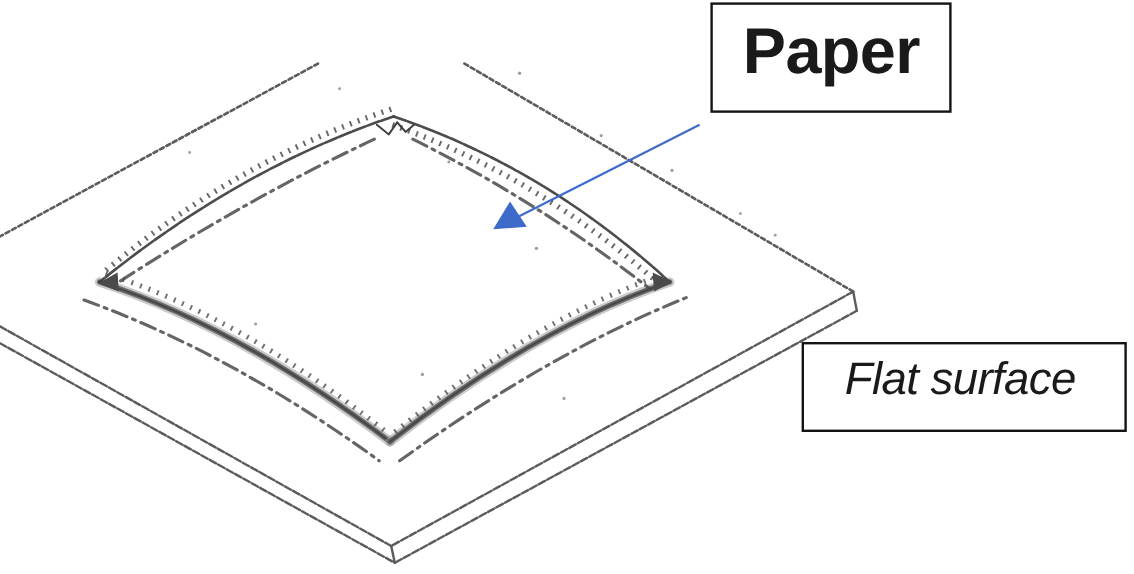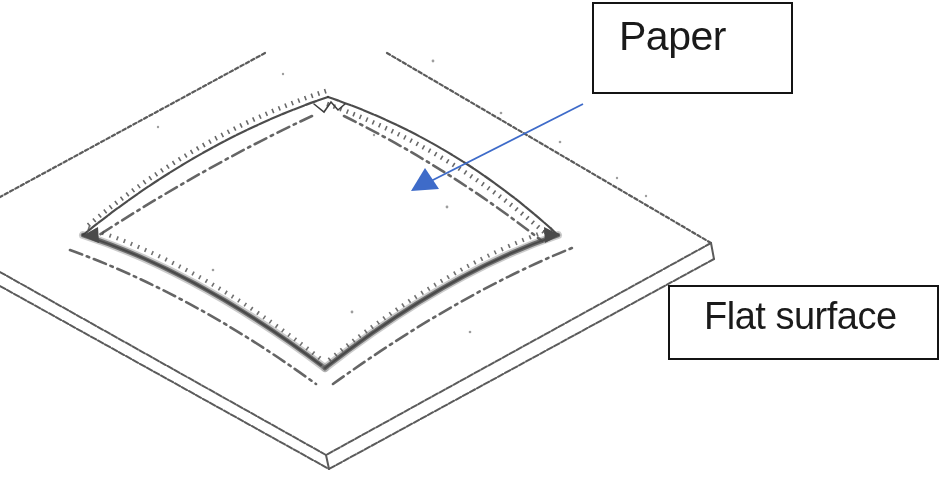--- a/index.html
+++ b/index.html
@@ -7,22 +7,22 @@
     position:relative;width:945px;height:478px;background:#ffffff;overflow:hidden;
     font-family:"Liberation Sans", sans-serif;
   }
   #sketch-svg{position:absolute;left:0;top:0;}
   .label-box{
     position:absolute;box-sizing:border-box;background:#ffffff;
     border:2.4px solid #141414;color:#1a1a1a;letter-spacing:-0.5px;
     line-height:1.05;white-space:nowrap;
   }
   .label-box .label-text{display:inline-block;}
-  #paper-box{left:592px;top:2px;width:201px;height:92px;padding:11px 0 0 25px;font-size:41px;}
-  #flat-box{left:668px;top:285px;width:271px;height:75px;padding:10px 0 0 34px;font-size:38px;}
+  #paper-box{left:592px;top:2px;width:201px;height:92px;padding:11px 0 0 25px;font-size:54px;font-weight:bold;}
+  #flat-box{left:668px;top:285px;width:271px;height:75px;padding:10px 0 0 34px;font-size:38px;font-style:italic;}
 </style>
 </head>
 <body>
 
 <div id="canvas">
 
   <svg id="sketch-svg" width="945" height="478" viewBox="0 0 945 478">
 
     <g fill="none" stroke="#4a4a4a" stroke-width="2" stroke-linecap="round" opacity="0.9">
       <path d="M265,53 L0,197" stroke-dasharray="3.5 2.6" stroke-width="2.2"></path>

